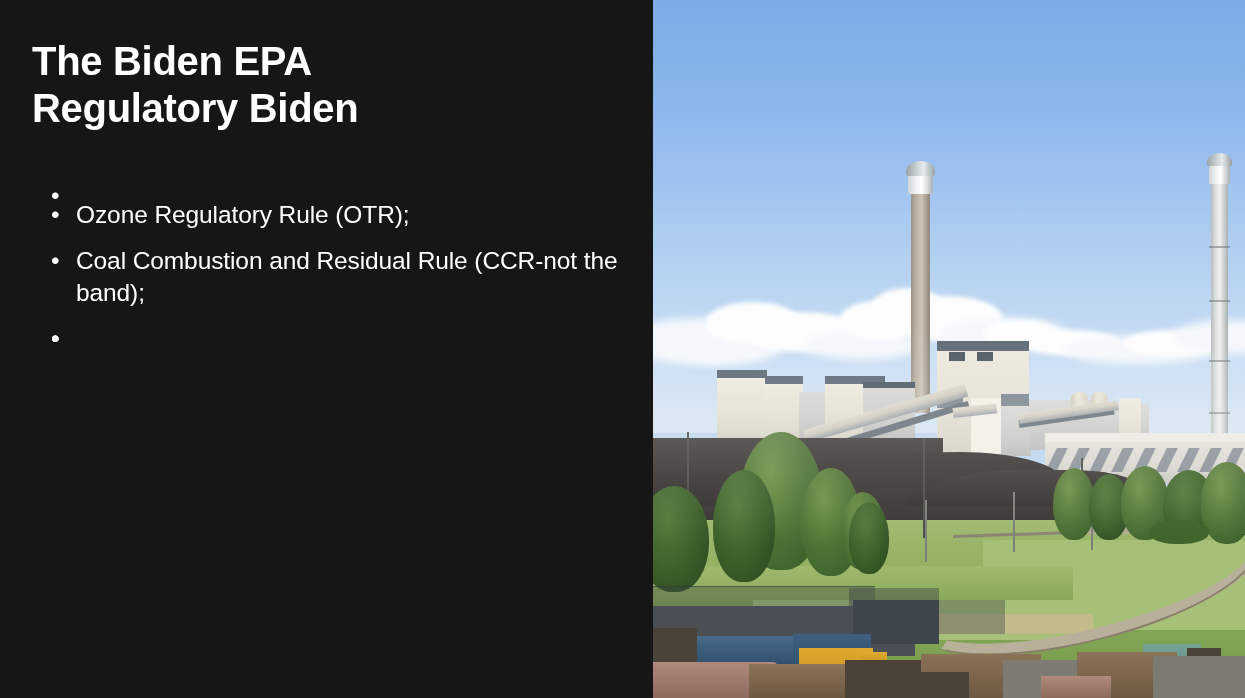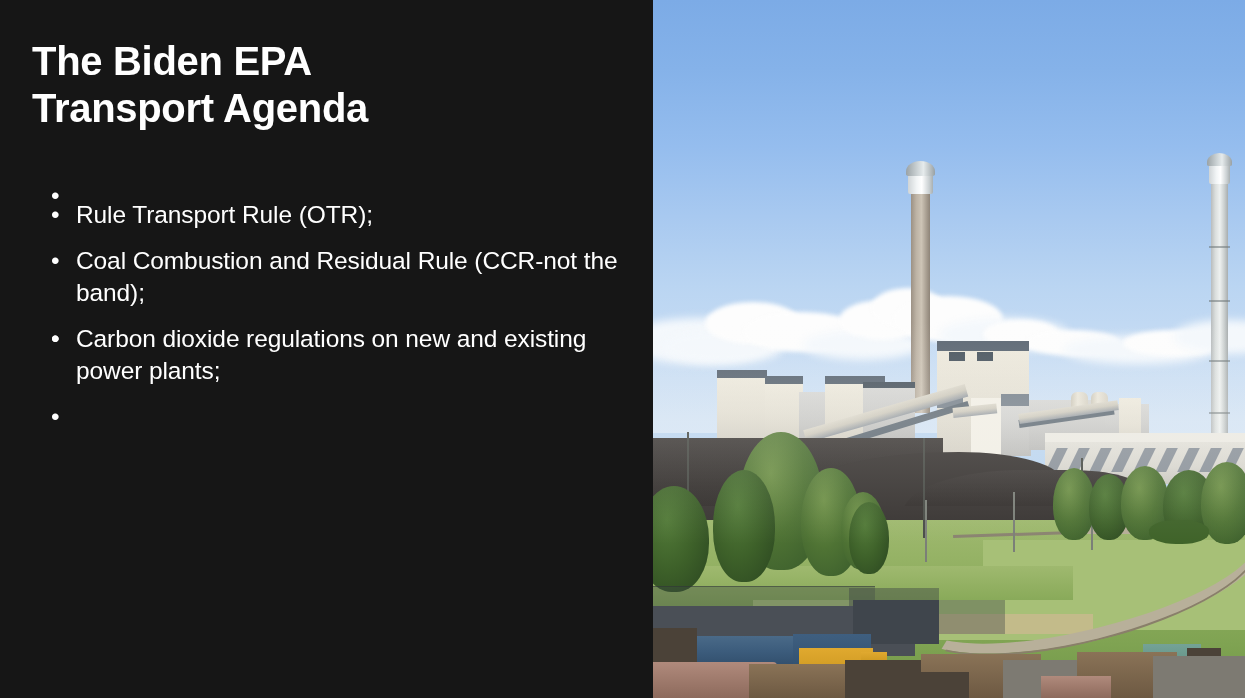--- a/index.html
+++ b/index.html
@@ -197,40 +197,39 @@
     pointer-events:none;
   }
 </style>
 </head>
 <body>
 
 <div class="slide">
 
   <div class="text-panel">
     <div class="slide-title">The Biden EPA
-Transport Agenda</div>
+Regulatory Biden</div>
 
     <ul class="bullet-list">
       <li class="bullet-item first">
         <span class="dot">•</span>
       </li>
       <li class="bullet-item">
         <span class="dot">•</span>
-        <span>Rule Transport Rule (OTR);</span>
+        <span>Ozone Regulatory Rule (OTR);</span>
       </li>
       <li class="bullet-item">
         <span class="dot">•</span>
         <span>Coal Combustion and Residual Rule (CCR-not the band);</span>
       </li>
       <li class="bullet-item">
         <span class="dot">•</span>
       </li>
       <li class="bullet-item">
         <span class="dot">•</span>
-        <span>Carbon dioxide regulations on new and existing power plants;</span>
       </li>
       <li class="bullet-item">
         <span class="dot">•</span>
       </li>
     </ul>
   </div>
 
   <div class="photo">
     <div class="photo-inner">
 

